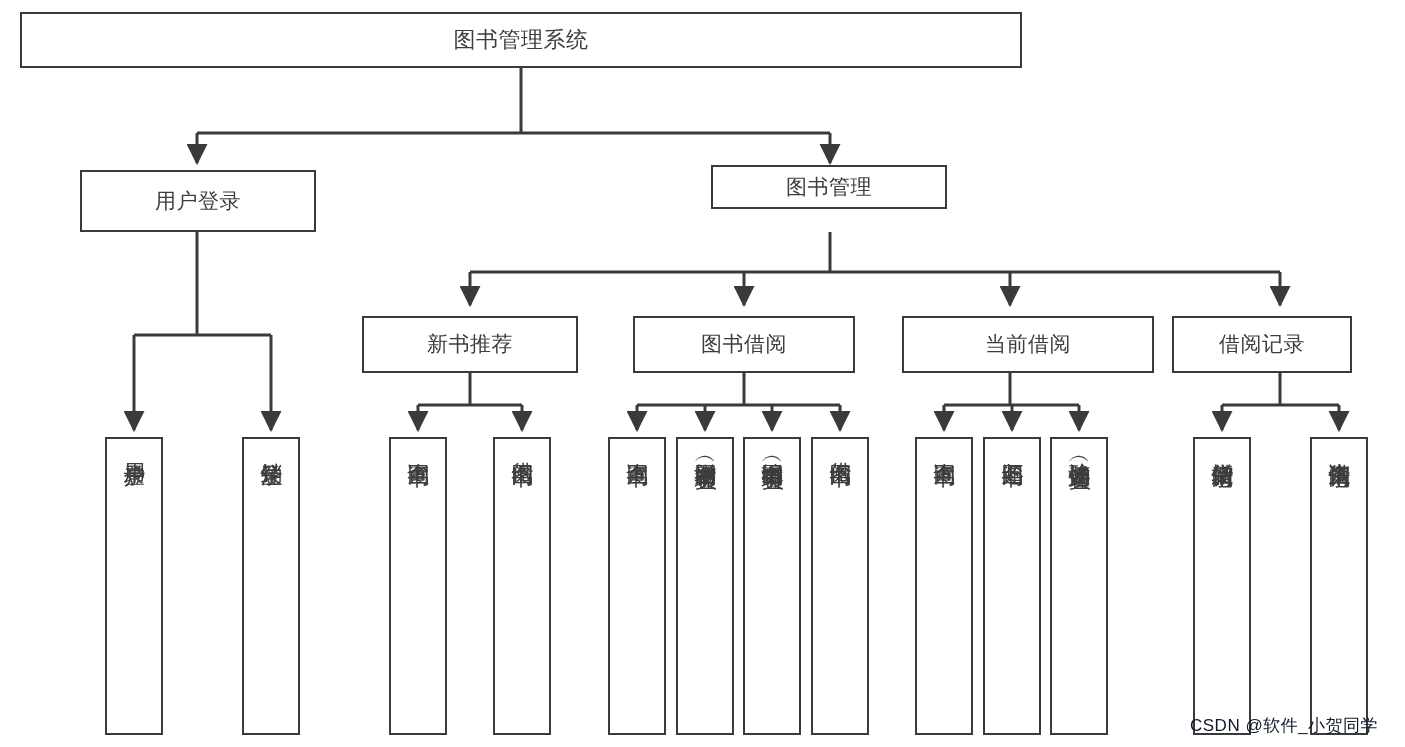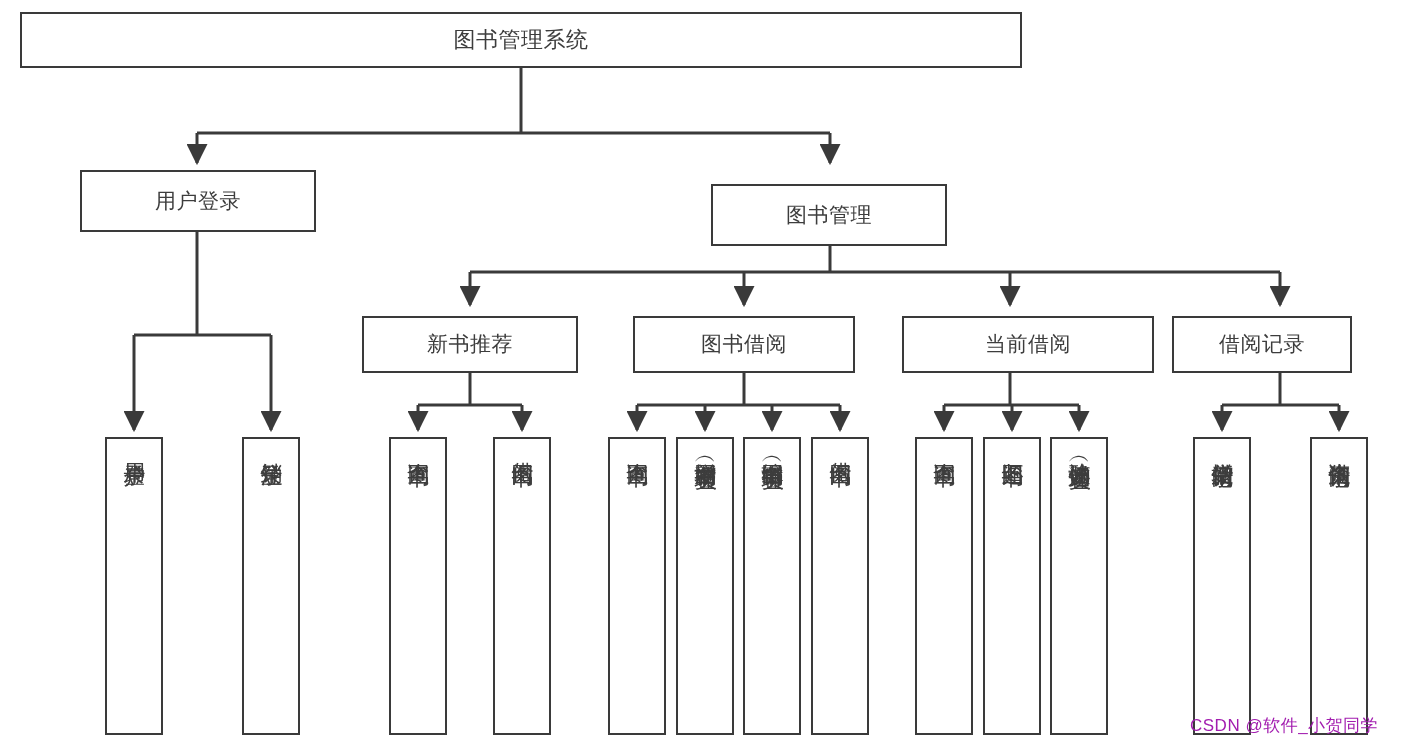--- a/index.html
+++ b/index.html
@@ -56,21 +56,21 @@
     font-size: 22px;
     line-height: 1.04;
     letter-spacing: 1px;
   }
   #root-node .label { font-size: 22px; }
   #watermark {
     position: absolute;
     left: 1190px;
     top: 714px;
     font-size: 17px;
-    color: #a21caf;
+    color: #0f172a;
     z-index: 6;
     white-space: nowrap;
     letter-spacing: 0.5px;
   }
 </style>
 </head>
 <body>
 
 <div id="canvas">
 
@@ -125,21 +125,21 @@
   </svg>
 
   <div class="node h" id="root-node" style="left:20px; top:12px; width:1002px; height:56px;">
     <span class="label">图书管理系统</span>
   </div>
 
   <div class="node h" style="left:80px; top:170px; width:236px; height:62px;">
     <span class="label">用户登录</span>
   </div>
 
-  <div class="node h" style="left:711px; top:184px; width:236px; height:62px;">
+  <div class="node h" style="left:711px; top:165px; width:236px; height:44px;">
     <span class="label">图书管理</span>
   </div>
 
   <div class="node h" style="left:362px; top:316px; width:216px; height:57px;">
     <span class="label">新书推荐</span>
   </div>
 
   <div class="node h" style="left:633px; top:316px; width:222px; height:57px;">
     <span class="label">图书借阅</span>
   </div>

